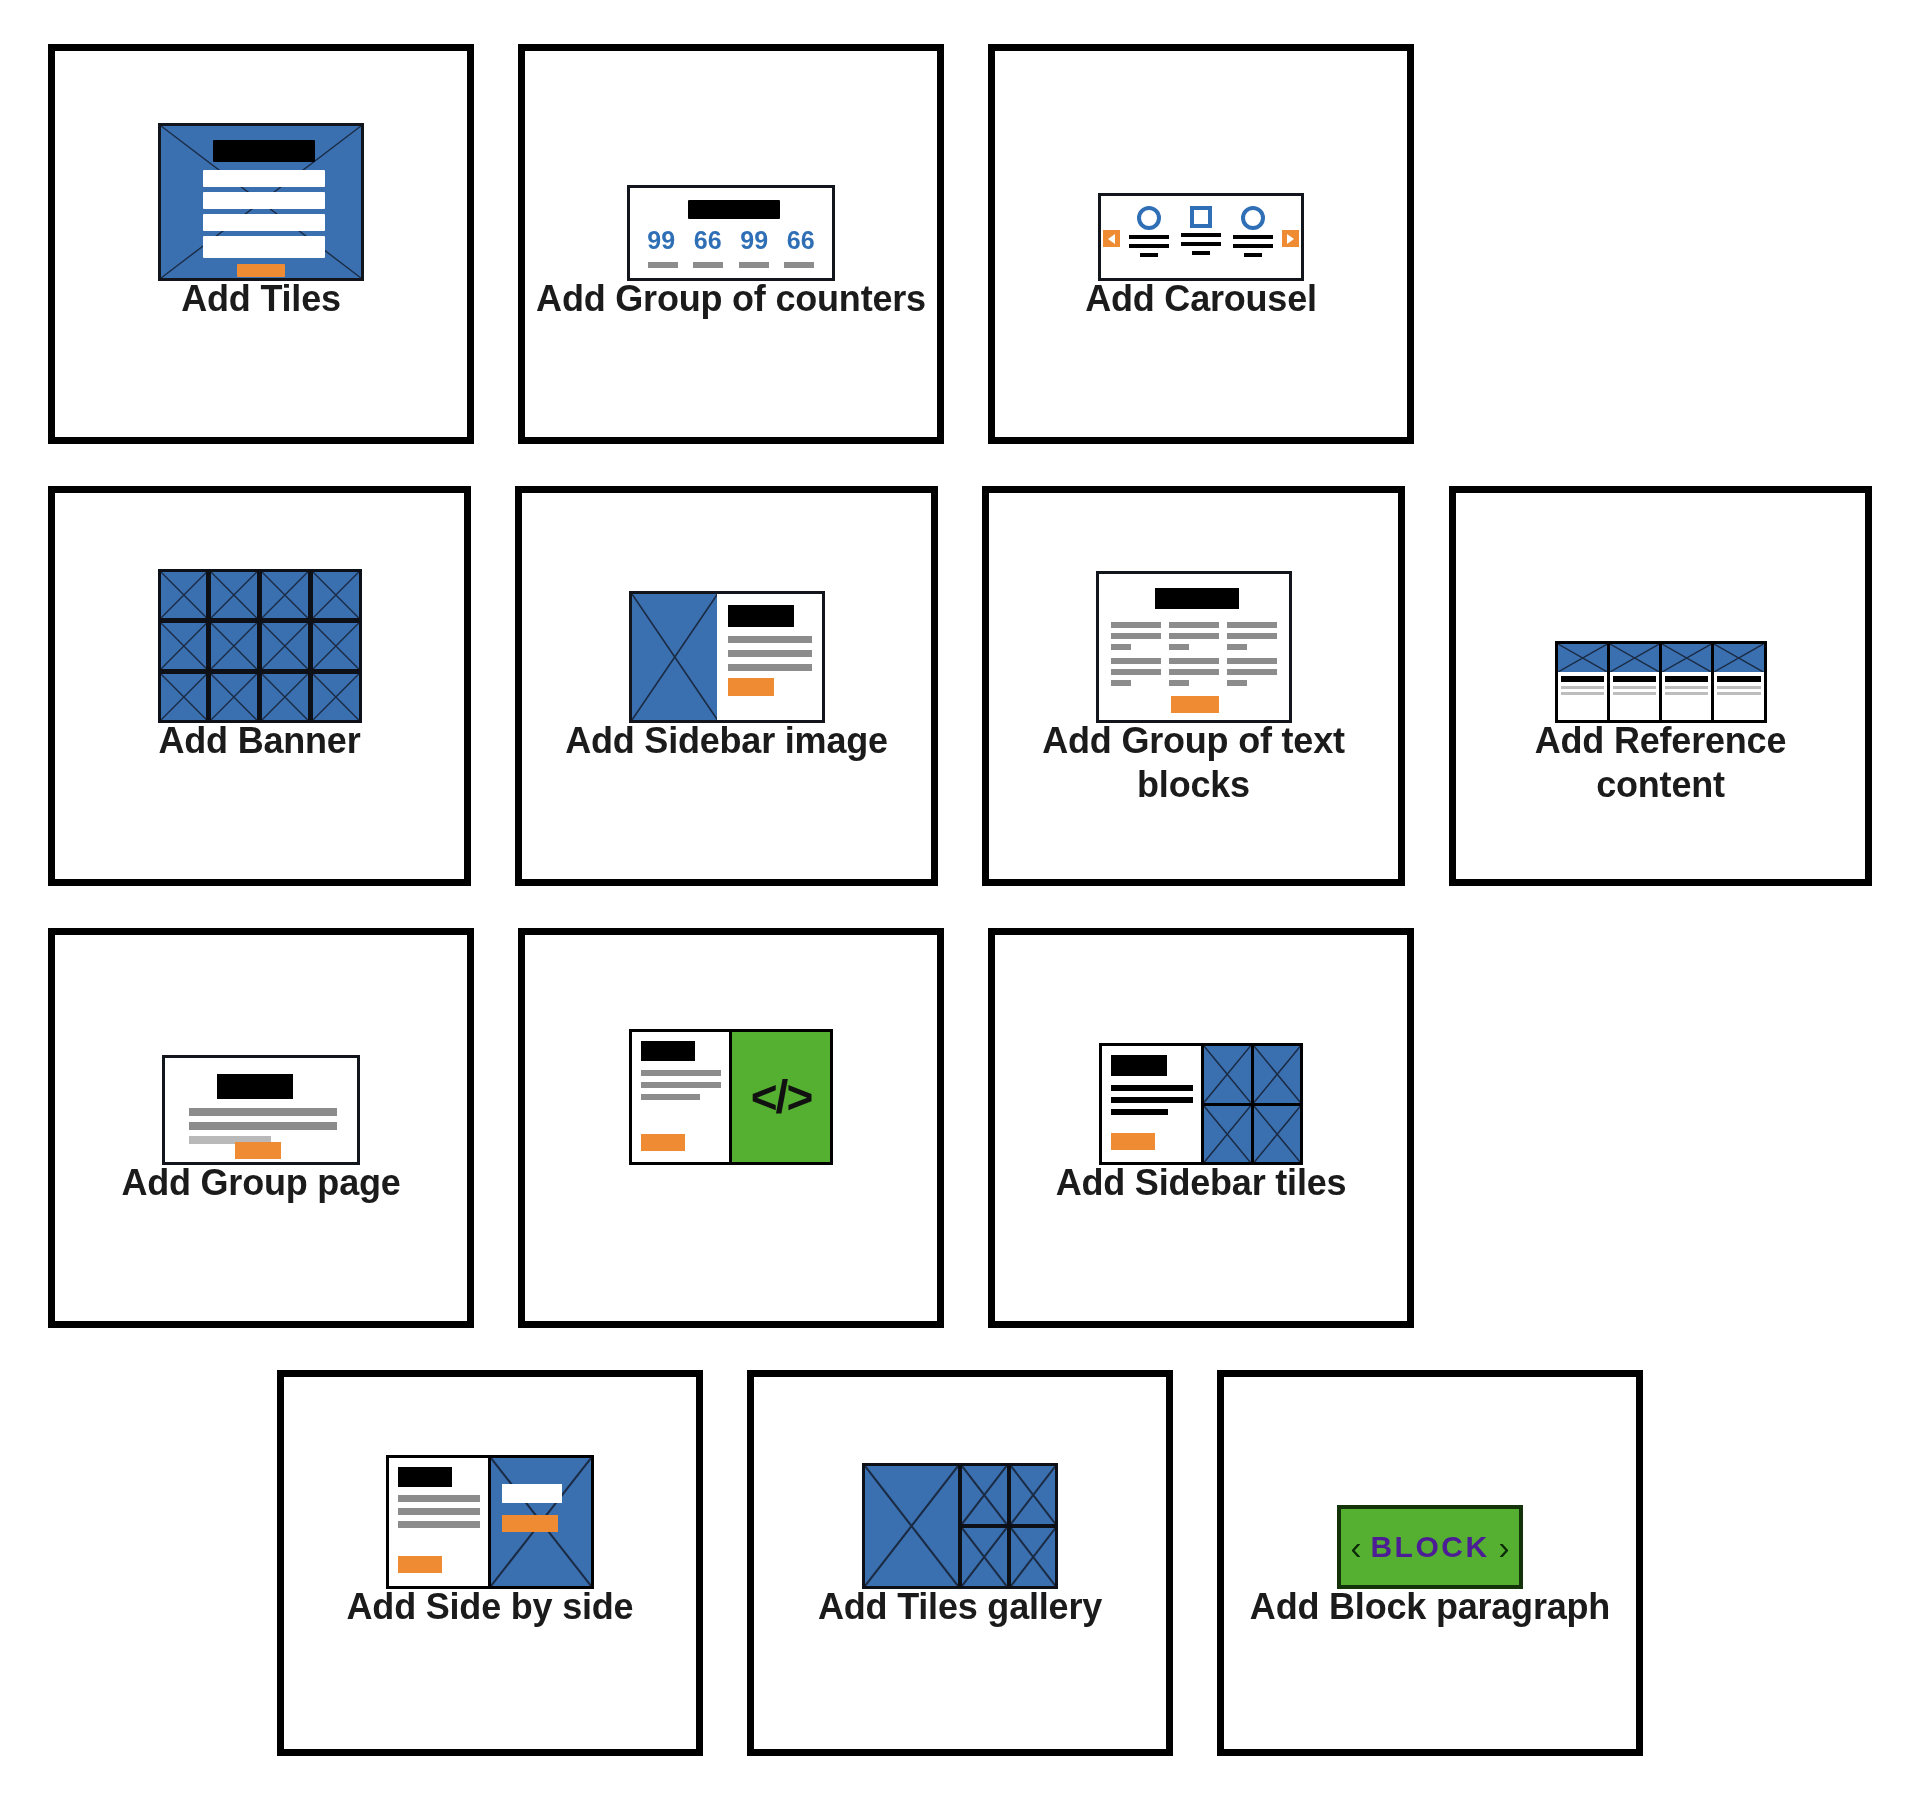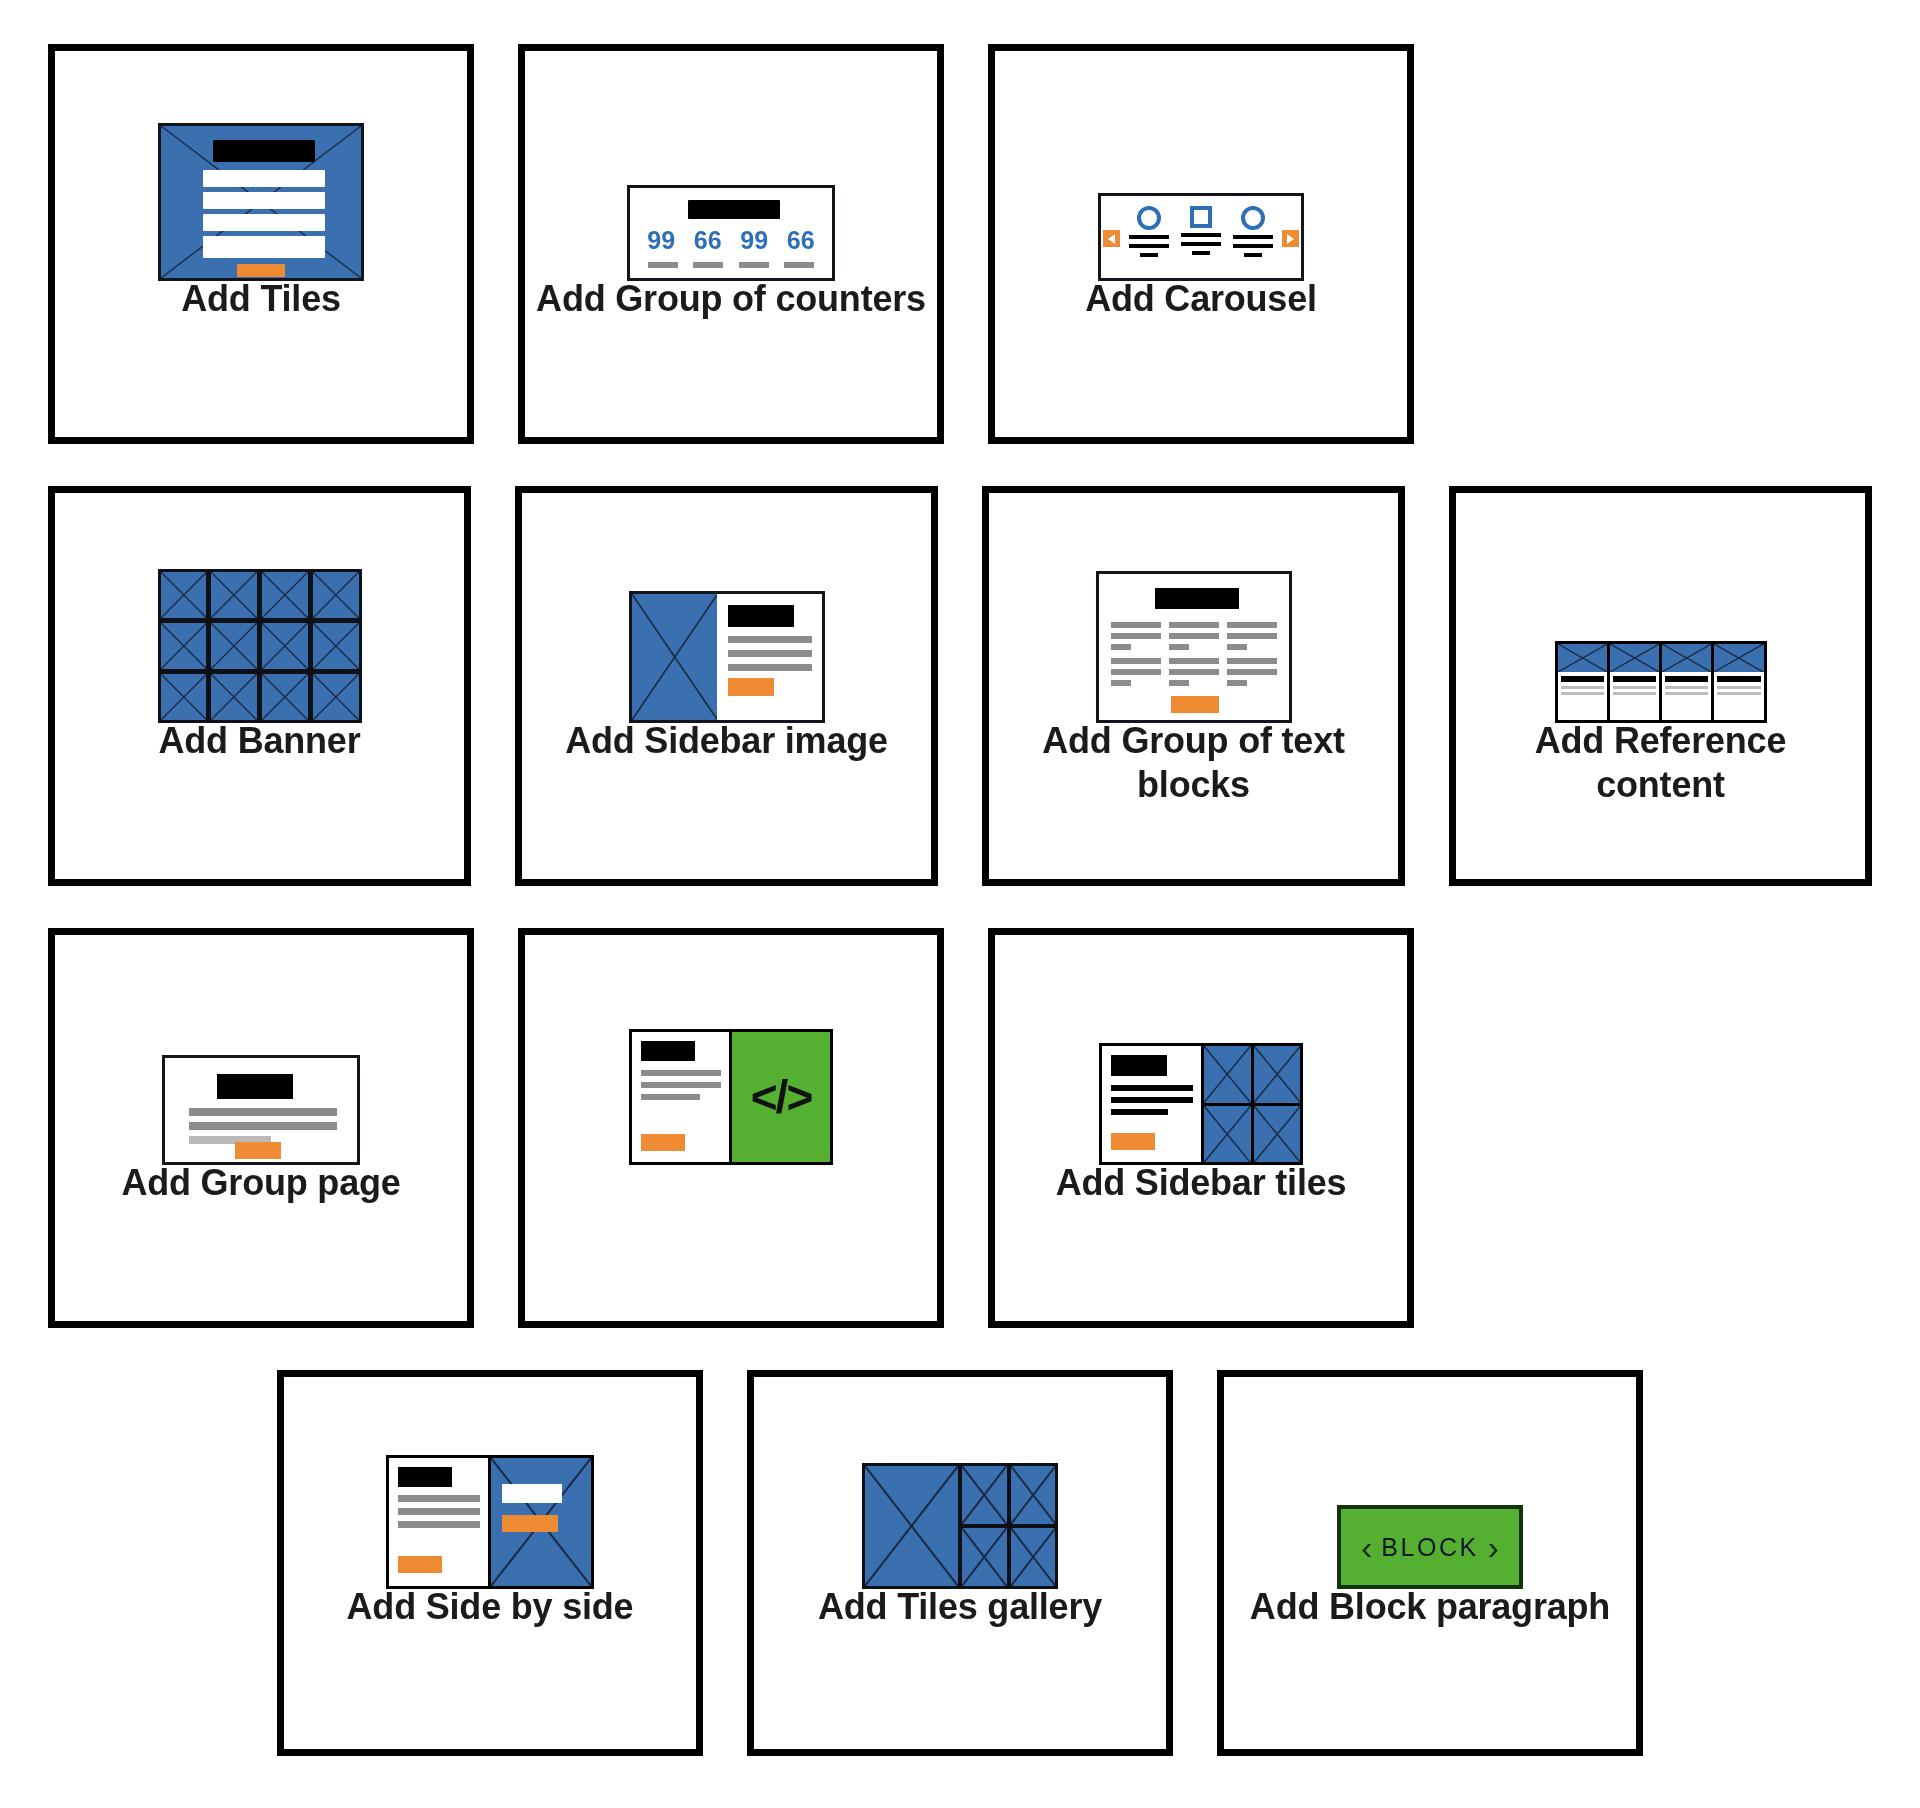--- a/index.html
+++ b/index.html
@@ -144,21 +144,21 @@
   .sbs-wh{position:absolute;left:11px;top:26px;width:60px;height:19px;background:#fff;}
   .sbs-rightor{position:absolute;left:11px;top:57px;width:56px;height:17px;background:#EF8B33;}
   
   .t-tiles{width:190px;height:120px;background:#0d1117;display:grid;grid-template-columns:1fr 1fr;gap:4px;padding:3px;}
   .tl-big{position:relative;background:#3A6FB0;}
   .tl-grid{display:grid;grid-template-columns:1fr 1fr;grid-template-rows:1fr 1fr;gap:4px;}
   .tl-c{position:relative;background:#3A6FB0;}
   
   .t-block{width:186px;height:84px;background:#55B032;border:4px solid #14330a;box-sizing:border-box;display:flex;align-items:center;justify-content:center;gap:9px;}
   .blk-chev{font-size:33px;color:#0d2a06;line-height:1;font-weight:400;}
-  .blk-text{font-size:25px;font-weight:normal;color:#0f172a;letter-spacing:2.5px;line-height:1;}
+  .blk-text{font-size:30px;font-weight:bold;color:#4c1d95;letter-spacing:2.5px;line-height:1;}
 </style>
 </head>
 <body>
 
 <div class="board">
 
   <div class="row">
 
 
     <div class="card">

